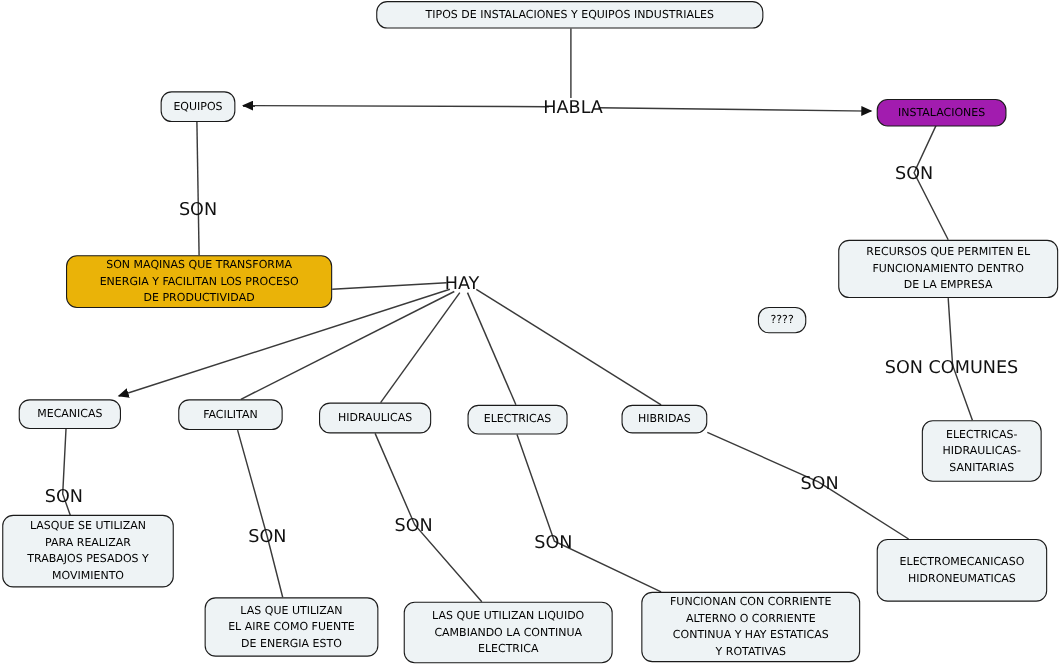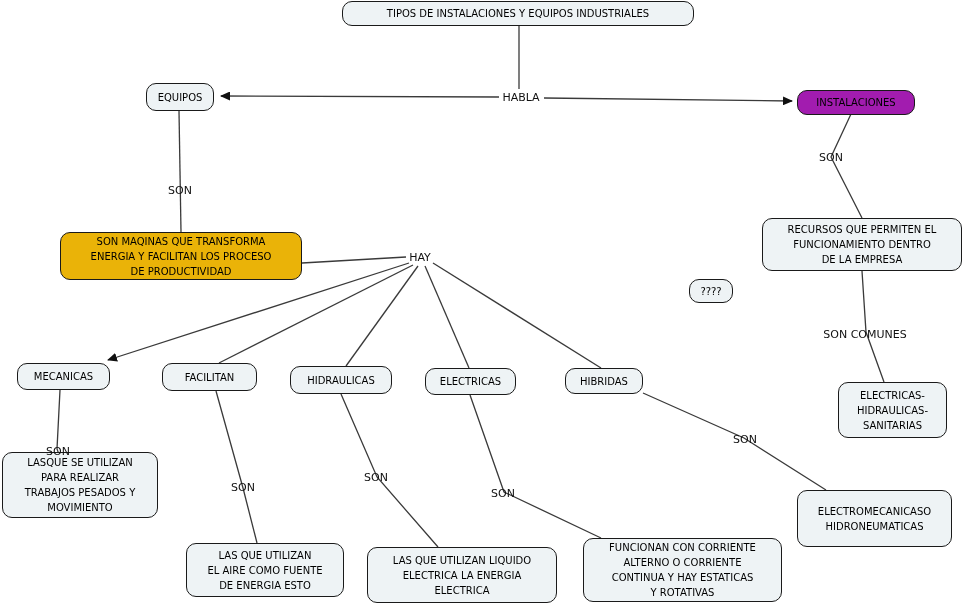--- a/index.html
+++ b/index.html
@@ -11,21 +11,21 @@
   .node-layer,.label-layer{position:absolute;left:0;top:0;width:100%;height:100%;pointer-events:none;}
   .node{
     position:absolute;box-sizing:border-box;
     display:flex;align-items:center;justify-content:center;text-align:center;
     background:#eef3f5;border:1.6px solid #1a1a1a;border-radius:10px;
     font-size:10px;line-height:15px;color:#000000;white-space:pre-line;
     padding:2px 4px;pointer-events:auto;
   }
   .edge-label{
     position:absolute;transform:translate(-50%,-50%);
-    font-size:11px;color:#111111;white-space:nowrap;pointer-events:auto;
+    font-size:16px;color:#111111;white-space:nowrap;pointer-events:auto;
   }
 </style>
 </head>
 <body>
 
 <div class="canvas">
   <svg class="connector-layer" width="964" height="609" viewBox="0 0 964 609" xmlns="http://www.w3.org/2000/svg">
     <defs>
       <marker id="arrowhead" markerWidth="11" markerHeight="9" refX="9" refY="4.5" orient="auto" markerUnits="userSpaceOnUse">
         <path d="M0,0 L10,4.5 L0,9 z" fill="#111111"></path>
@@ -61,29 +61,29 @@
 DE LA EMPRESA</div>
       <div class="node" style="left: 689px; top: 279px; width: 44px; height: 24px; background: rgb(238, 243, 245); border-color: rgb(26, 26, 26);">????</div>
       <div class="node" style="left: 17px; top: 363px; width: 93px; height: 27px; background: rgb(238, 243, 245); border-color: rgb(26, 26, 26); border-radius: 10px;">MECANICAS</div>
       <div class="node" style="left: 162px; top: 363px; width: 95px; height: 28px; background: rgb(238, 243, 245); border-color: rgb(26, 26, 26);">FACILITAN</div>
       <div class="node" style="left: 290px; top: 366px; width: 102px; height: 28px; background: rgb(238, 243, 245); border-color: rgb(26, 26, 26);">HIDRAULICAS</div>
       <div class="node" style="left: 425px; top: 368px; width: 91px; height: 27px; background: rgb(238, 243, 245); border-color: rgb(26, 26, 26);">ELECTRICAS</div>
       <div class="node" style="left: 565px; top: 368px; width: 78px; height: 26px; background: rgb(238, 243, 245); border-color: rgb(26, 26, 26);">HIBRIDAS</div>
       <div class="node" style="left: 838px; top: 382px; width: 109px; height: 56px; background: rgb(238, 243, 245); border-color: rgb(26, 26, 26);">ELECTRICAS-
 HIDRAULICAS-
 SANITARIAS</div>
-      <div class="node" style="left: 2px; top: 452px; width: 156px; height: 66px; background: rgb(238, 243, 245); border-color: rgb(26, 26, 26);">LASQUE SE UTILIZAN
+      <div class="node" style="left: 2px; top: 468px; width: 156px; height: 66px; background: rgb(238, 243, 245); border-color: rgb(26, 26, 26);">LASQUE SE UTILIZAN
 PARA REALIZAR
 TRABAJOS PESADOS Y
 MOVIMIENTO</div>
       <div class="node" style="left: 186px; top: 543px; width: 158px; height: 54px; background: rgb(238, 243, 245); border-color: rgb(26, 26, 26);">LAS QUE UTILIZAN
 EL AIRE COMO FUENTE
 DE ENERGIA ESTO</div>
       <div class="node" style="left: 367px; top: 547px; width: 190px; height: 56px; background: rgb(238, 243, 245); border-color: rgb(26, 26, 26);">LAS QUE UTILIZAN LIQUIDO
-ELECTRICA LA ENERGIA
+CAMBIANDO LA CONTINUA
 ELECTRICA</div>
       <div class="node" style="left: 583px; top: 538px; width: 199px; height: 64px; background: rgb(238, 243, 245); border-color: rgb(26, 26, 26);">FUNCIONAN CON CORRIENTE
 ALTERNO O CORRIENTE
 CONTINUA Y HAY ESTATICAS
 Y ROTATIVAS</div>
       <div class="node" style="left: 797px; top: 490px; width: 155px; height: 57px; background: rgb(238, 243, 245); border-color: rgb(26, 26, 26);">ELECTROMECANICASO
 HIDRONEUMATICAS</div>
     </div>
   <div class="label-layer">
       <div class="edge-label" style="left: 521px; top: 97px;">HABLA</div>

